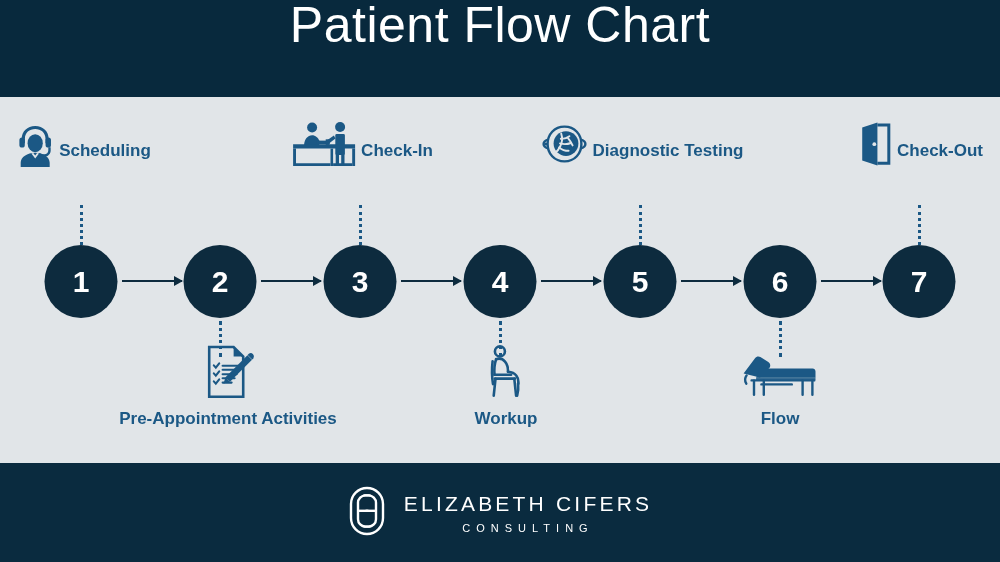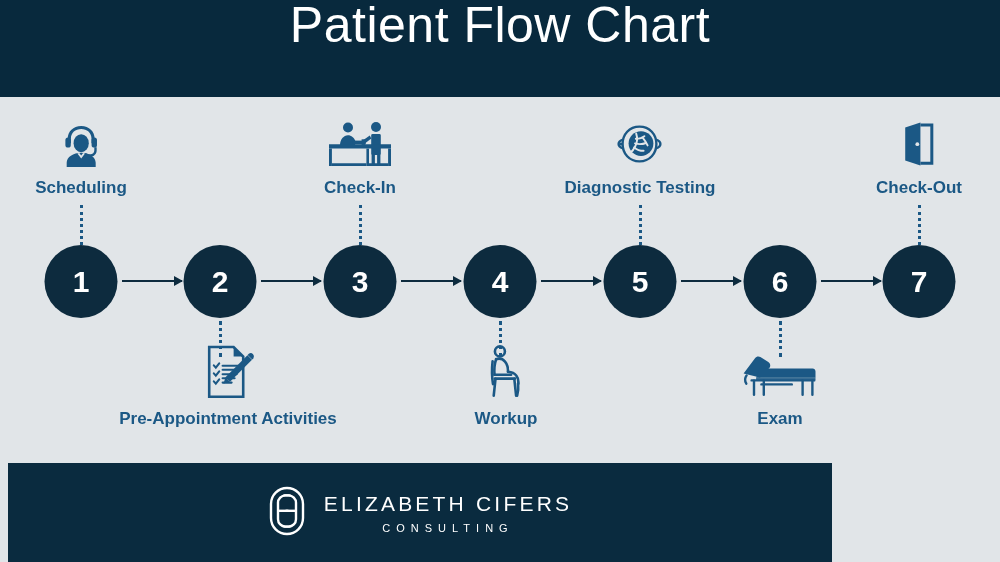--- a/index.html
+++ b/index.html
@@ -36,27 +36,26 @@
     font-weight: 400;
     letter-spacing: 0.5px;
     line-height: 1;
     font-family: "Liberation Sans", sans-serif;
   }
 
   
   .footer-band {
     position: absolute;
     left: 0; top: 463px;
-    width: 824px;
+    width: 1000px;
     height: 99px;
     background: #0a2b3f;
     display: flex;
     align-items: center;
     justify-content: center;
-    margin-left: 8px;
   }
   .brand {
     display: flex;
     align-items: center;
     gap: 18px;
   }
   .brand-mark { display: block; }
   .brand-text {
     display: flex;
     flex-direction: column;
@@ -125,21 +124,20 @@
   .leader {
     position: absolute;
     width: 3px;
     border-left: 3px dotted #1b5885;
   }
 
   
   .stop {
     position: absolute;
     display: flex;
-    flex-direction: column;
     align-items: center;
     transform: translateX(-50%);
   }
   .stop .icon-wrap {
     display: flex;
     align-items: flex-end;
     justify-content: center;
     height: 46px;
   }
   .stop .stop-label {
@@ -373,21 +371,21 @@
 
             <path d="M15 29.6v14.2"></path>
             <path d="M24.8 29.6v14.2"></path>
             <path d="M63.6 29.6v14.2"></path>
             <path d="M73.4 29.6v14.2"></path>
 
             <path d="M7.6 24.4c-1.9 2.6-2 5.4-.3 8.3"></path>
           </g>
         </svg>
       </div>
-      <div class="stop-label">Exam</div>
+      <div class="stop-label">Flow</div>
     </div>
 
   </div>
 
   <div class="footer-band">
     <div class="brand">
       <span class="brand-mark">
         <svg width="38" height="52" viewBox="0 0 38 52" aria-hidden="true">
           <g fill="none" stroke="#ffffff" stroke-width="2.4">
 

